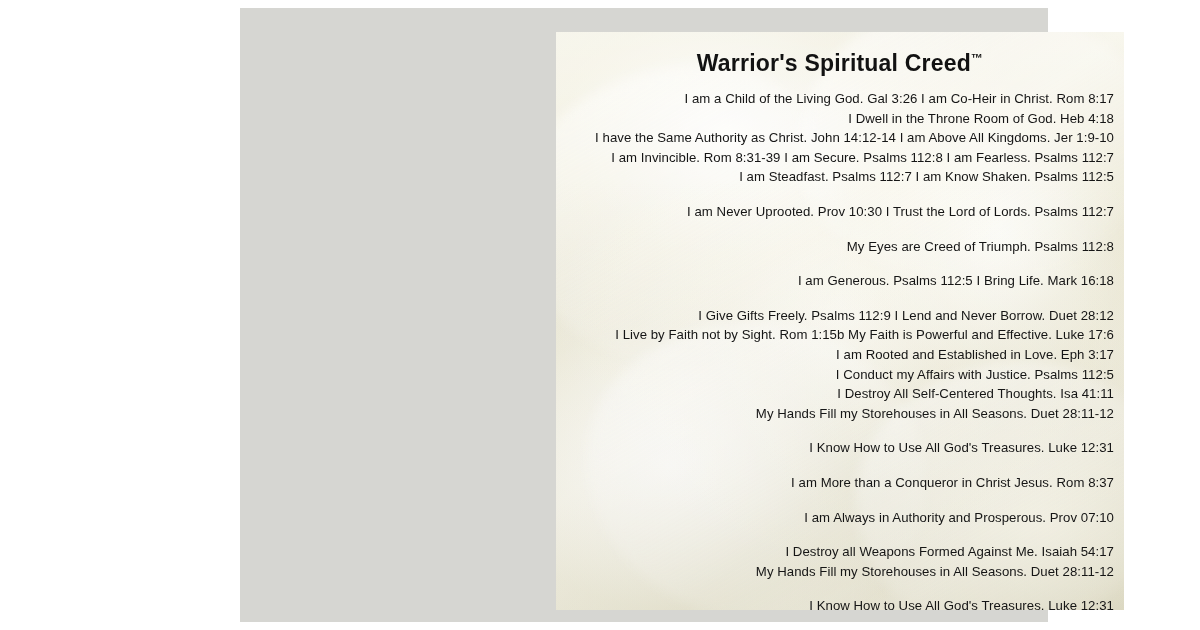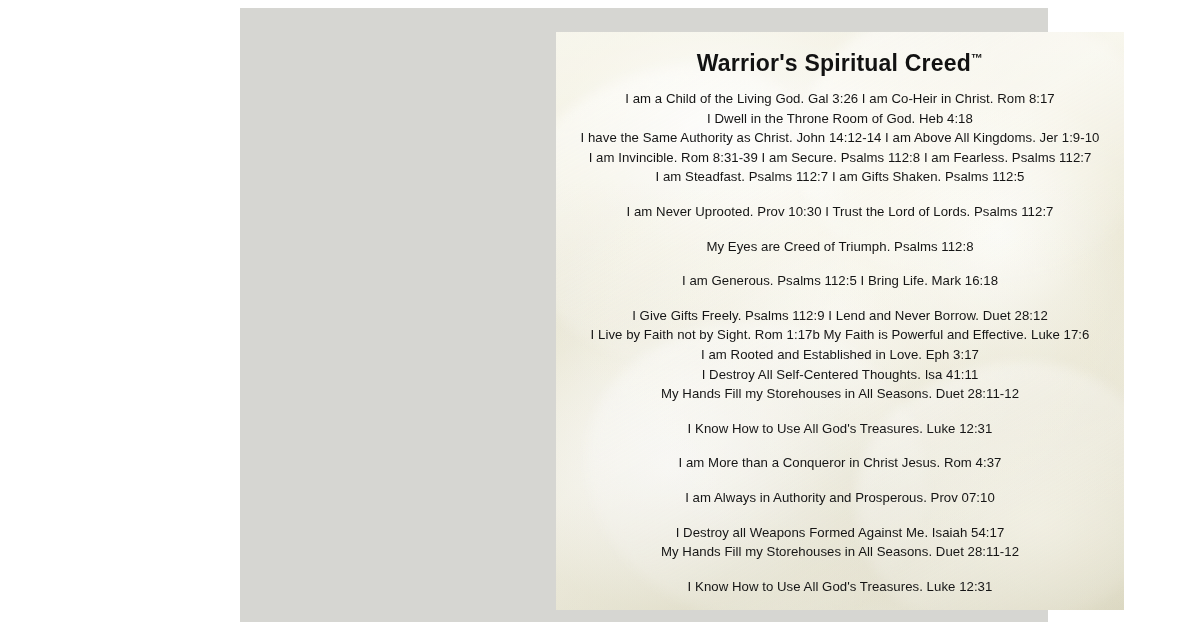--- a/index.html
+++ b/index.html
@@ -91,20 +91,21 @@
     font-weight: bold;
   }
   .creed-lines {
     font-size: 13.2px;
     line-height: 19.6px;
     color: #151515;
     letter-spacing: 0.05px;
   }
   .creed-line {
     white-space: nowrap;
+    text-align: right;
   }
   .creed-line.gap {
     margin-top: 15px;
   }
 </style>
 </head>
 <body>
 
 <div class="stage">
 
@@ -123,31 +124,32 @@
 
         <h1 class="creed-title">
           <span>Warrior's Spiritual Creed</span><span class="tm">™</span>
         </h1>
 
         <div class="creed-lines">
             <div class="creed-line">I am a Child of the Living God. Gal 3:26  I am Co-Heir in Christ. Rom 8:17</div>
             <div class="creed-line">I Dwell in the Throne Room of God.  Heb 4:18</div>
             <div class="creed-line">I have the Same Authority as Christ. John 14:12-14  I am Above All Kingdoms. Jer 1:9-10</div>
             <div class="creed-line">I am Invincible. Rom 8:31-39  I am Secure. Psalms 112:8  I am Fearless. Psalms 112:7</div>
-            <div class="creed-line">I am Steadfast. Psalms 112:7  I am Gifts Shaken. Psalms 112:5</div>
+            <div class="creed-line">I am Steadfast. Psalms 112:7  I am Know Shaken. Psalms 112:5</div>
             <div class="creed-line gap">I am Never Uprooted.  Prov 10:30  I Trust the Lord of Lords. Psalms 112:7</div>
             <div class="creed-line gap">My Eyes are Creed of Triumph. Psalms 112:8</div>
             <div class="creed-line gap">I am Generous. Psalms 112:5  I Bring Life. Mark 16:18</div>
             <div class="creed-line gap">I Give Gifts Freely. Psalms 112:9  I Lend and Never Borrow. Duet 28:12</div>
-            <div class="creed-line">I Live by Faith not by Sight. Rom 1:17b  My Faith is Powerful and Effective. Luke 17:6</div>
+            <div class="creed-line">I Live by Faith not by Sight. Rom 1:15b  My Faith is Powerful and Effective. Luke 17:6</div>
             <div class="creed-line">I am Rooted and Established in Love. Eph 3:17</div>
+            <div class="creed-line">I Conduct my Affairs with Justice. Psalms 112:5</div>
             <div class="creed-line">I Destroy All Self-Centered Thoughts. Isa 41:11</div>
             <div class="creed-line">My Hands Fill my Storehouses in All Seasons. Duet 28:11-12</div>
             <div class="creed-line gap">I Know How to Use All God's Treasures. Luke 12:31</div>
-            <div class="creed-line gap">I am More than a Conqueror in Christ Jesus. Rom 4:37</div>
+            <div class="creed-line gap">I am More than a Conqueror in Christ Jesus. Rom 8:37</div>
             <div class="creed-line gap">I am Always in Authority and Prosperous. Prov 07:10</div>
             <div class="creed-line gap">I Destroy all Weapons Formed Against Me. Isaiah 54:17</div>
             <div class="creed-line">My Hands Fill my Storehouses in All Seasons. Duet 28:11-12</div>
             <div class="creed-line gap">I Know How to Use All God's Treasures. Luke 12:31</div>
           </div>
 
       </div>
     </div>
   </div>
 </div>

